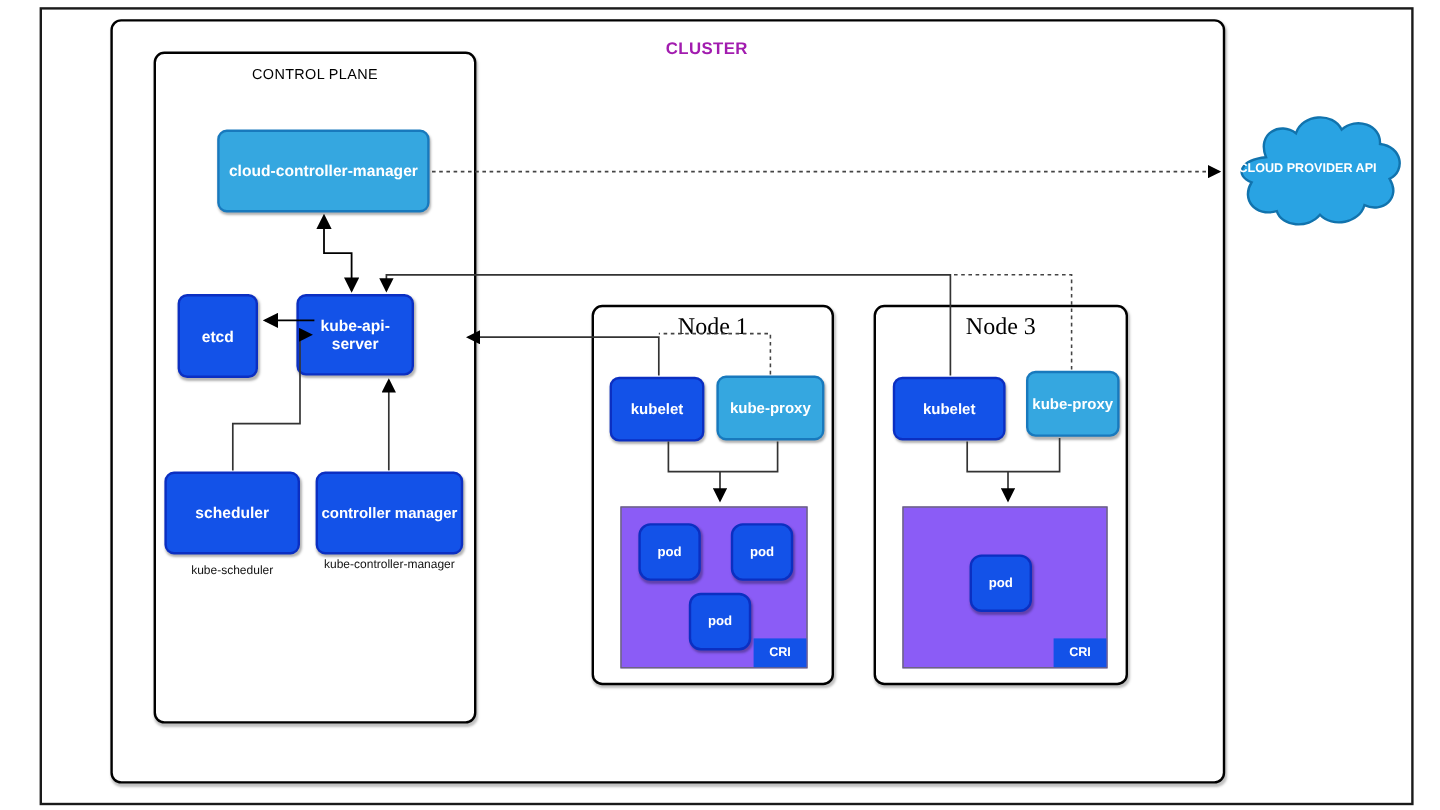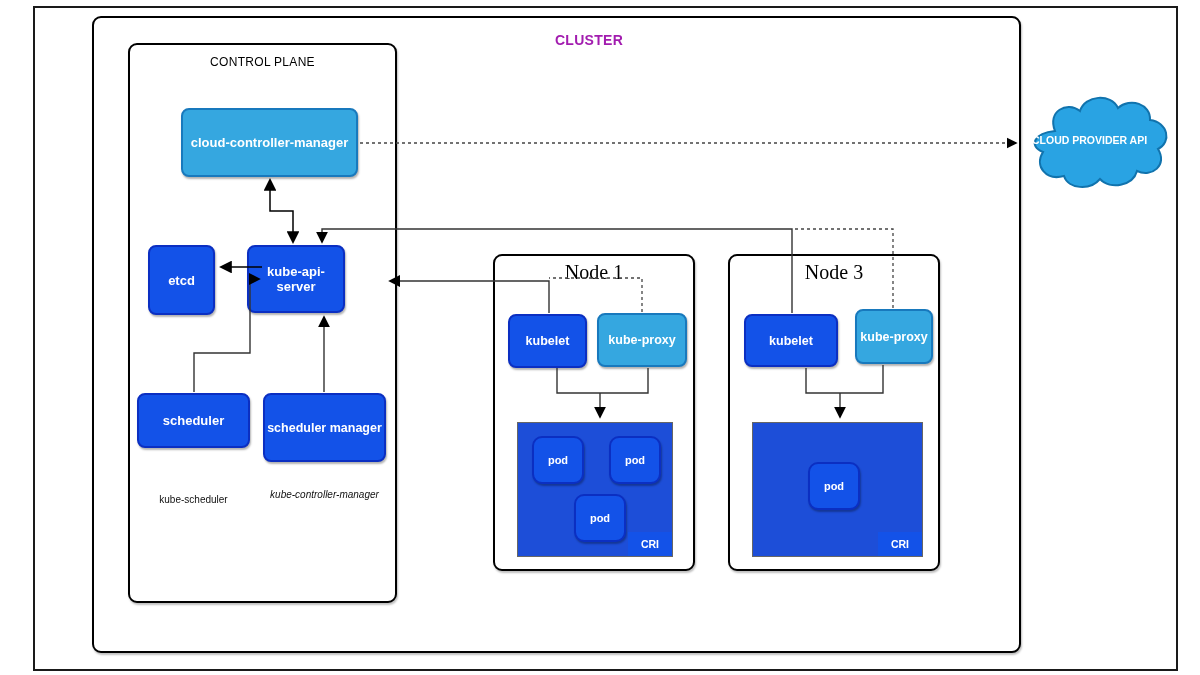--- a/index.html
+++ b/index.html
@@ -28,32 +28,32 @@
 
   
   .comp{display:flex;align-items:center;justify-content:center;text-align:center;
         color:#fff;font-weight:bold;border-radius:8px;box-shadow:1px 2px 2px rgba(0,0,0,0.3);}
   .dark{background:var(--dark-blue);border:2px solid var(--dark-blue-border);}
   .light{background:var(--light-blue);border:2px solid var(--light-blue-border);}
 
   .ccm{left:181px;top:108px;width:177px;height:69px;font-size:13px;}
   .etcd{left:148px;top:245px;width:67px;height:70px;font-size:13px;}
   .apiserver{left:247px;top:245px;width:98px;height:68px;font-size:13px;}
-  .scheduler{left:137px;top:393px;width:113px;height:55px;font-size:13px;}
+  .scheduler{left:137px;top:393px;width:113px;height:69px;font-size:13px;}
   .ctrlmgr{left:263px;top:393px;width:123px;height:69px;font-size:12.5px;}
-  .sublabel{font-size:10px;color:#111;text-align:center;font-weight:normal;margin-top:24px;}
+  .sublabel{font-size:10px;color:#111;text-align:center;font-weight:normal;}
   .sub-sched{left:137px;top:470px;width:113px;}
-  .sub-cm{left:258px;top:465px;width:133px;font-style:italic;}
+  .sub-cm{left:258px;top:465px;width:133px;}
 
   .kubelet1{left:508px;top:314px;width:79px;height:54px;font-size:12.5px;}
   .proxy1{left:597px;top:313px;width:90px;height:54px;font-size:12.5px;}
   .kubelet2{left:744px;top:314px;width:94px;height:53px;font-size:12.5px;}
   .proxy2{left:855px;top:309px;width:78px;height:55px;font-size:12.5px;}
 
-  .inner-box{border:1.5px solid #666;background:#1d4ed8;}
+  .inner-box{border:1.5px solid #666;background:#8b5cf6;}
   .inner1{left:517px;top:422px;width:156px;height:135px;}
   .inner2{left:752px;top:422px;width:171px;height:135px;}
 
   .pod{width:52px;height:48px;border-radius:10px;font-size:11px;}
   .cri-badge{width:44px;height:24px;right:0;bottom:0;background:var(--dark-blue);color:#fff;
              font-weight:bold;font-size:10.5px;display:flex;align-items:center;justify-content:center;}
 
   
   .cloud-wrap{left:1025px;top:90px;width:150px;height:108px;}
   .cloud-label{left:1032px;top:135px;width:136px;text-align:left;color:#fff;font-weight:bold;font-size:10.5px;line-height:1.1;}
@@ -76,21 +76,21 @@
 
 <div class="abs container-box node-box node1-box"></div>
 <div class="abs node-title node1-title">Node 1</div>
 <div class="abs container-box node-box node2-box"></div>
 <div class="abs node-title node2-title">Node 3</div>
 
 <div class="abs comp light ccm">cloud-controller-manager</div>
 <div class="abs comp dark etcd">etcd</div>
 <div class="abs comp dark apiserver">kube-api-server</div>
 <div class="abs comp dark scheduler">scheduler</div>
-<div class="abs comp dark ctrlmgr">scheduler manager</div>
+<div class="abs comp dark ctrlmgr">controller manager</div>
 <div class="abs sublabel sub-sched">kube-scheduler</div>
 <div class="abs sublabel sub-cm">kube-controller-manager</div>
 
 <div class="abs comp dark kubelet1">kubelet</div>
 <div class="abs comp light proxy1">kube-proxy</div>
 <div class="abs inner-box inner1">
   <div class="abs comp dark pod" style="left:14px;top:13px;">pod</div>
   <div class="abs comp dark pod" style="left:91px;top:13px;">pod</div>
   <div class="abs comp dark pod" style="left:56px;top:71px;">pod</div>
   <div class="abs cri-badge">CRI</div>

